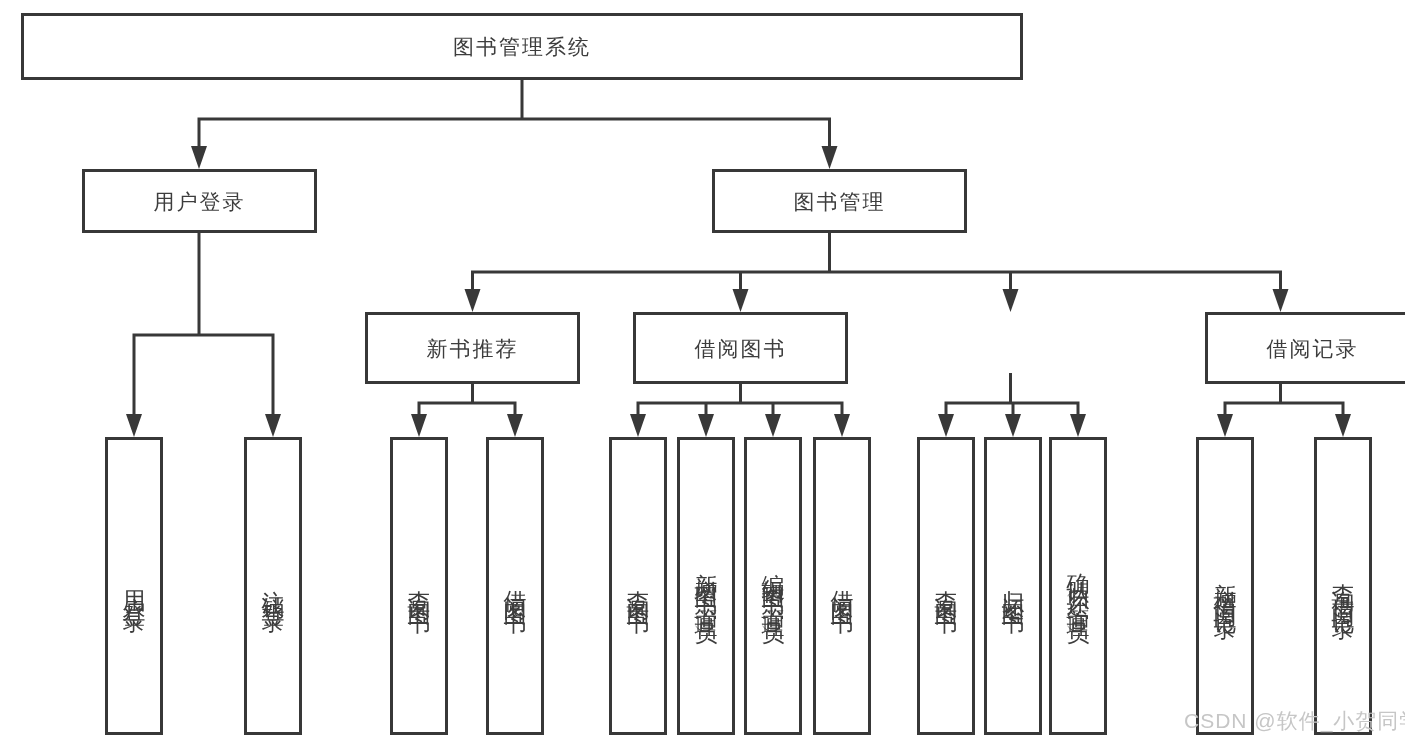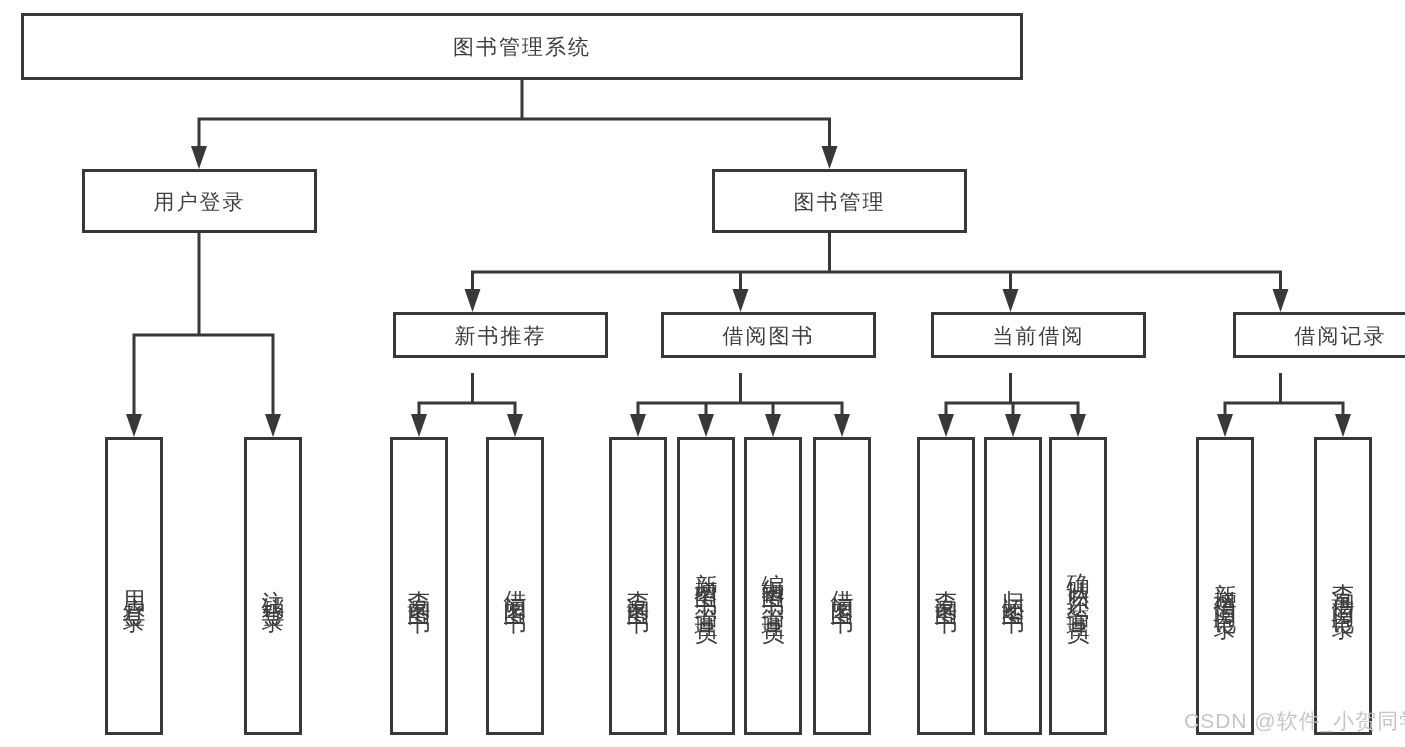--- a/index.html
+++ b/index.html
@@ -23,21 +23,21 @@
     display:flex;align-items:center;justify-content:center;
     z-index:2;
   }
   .box .lbl{
     color:var(--text);font-size:21px;letter-spacing:2px;
     white-space:nowrap;line-height:1;
   }
   .root-box{left:21px;top:13px;width:1002px;height:67px;}
   .l1-user{left:82px;top:169px;width:235px;height:64px;}
   .l1-book{left:712px;top:169px;width:255px;height:64px;}
-  .l2{top:312px;width:215px;height:46px;margin-left:28px;}
+  .l2{top:312px;width:215px;height:72px;}
   .l2-a{left:365px;} .l2-b{left:633px;} .l2-c{left:903px;} .l2-d{left:1205px;align-items:center;}
   .leaf{top:437px;width:58px;height:298px;}
   .leaf .lbl{
     writing-mode:vertical-rl;
     font-size:23px;letter-spacing:7px;line-height:1;
   }
   .lf-1{left:105px;}  .lf-2{left:244px;}
   .lf-3{left:390px;}  .lf-4{left:486px;}
   .lf-5{left:609px;}  .lf-6{left:677px;}
   .lf-7{left:744px;}  .lf-8{left:813px;}
@@ -103,23 +103,20 @@
   <div class="box l1-book">
     <span class="lbl">图书管理</span>
   </div>
 
   <div class="box l2 l2-a">
     <span class="lbl">新书推荐</span>
   </div>
   <div class="box l2 l2-b">
     <span class="lbl">借阅图书</span>
   </div>
-  <div class="box l2 l2-c">
-    <span class="lbl">当前借阅</span>
-  </div>
   <div class="box l2 l2-d">
     <span class="lbl">借阅记录</span>
   </div>
 
   <div class="box leaf lf-1">
     <span class="lbl">用户登录</span>
   </div>
   <div class="box leaf lf-2">
     <span class="lbl">注销登录</span>
   </div>

